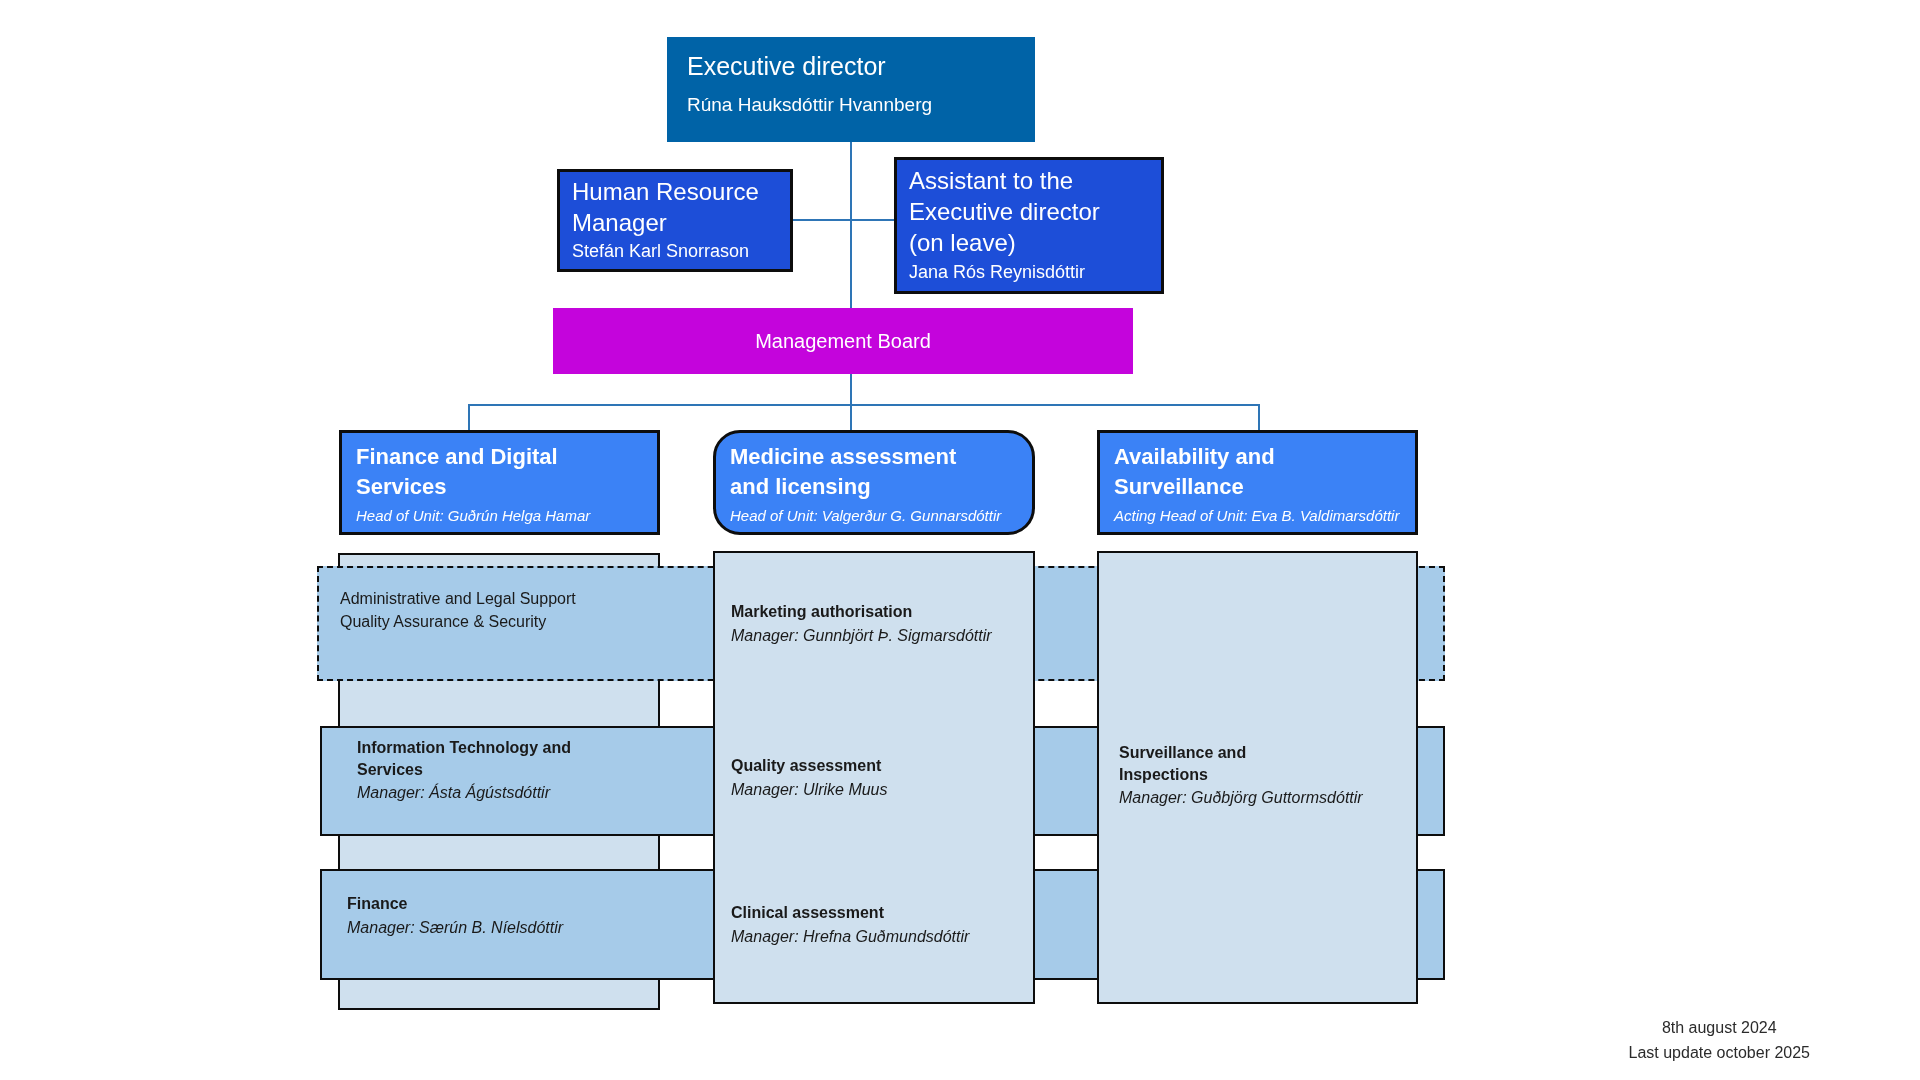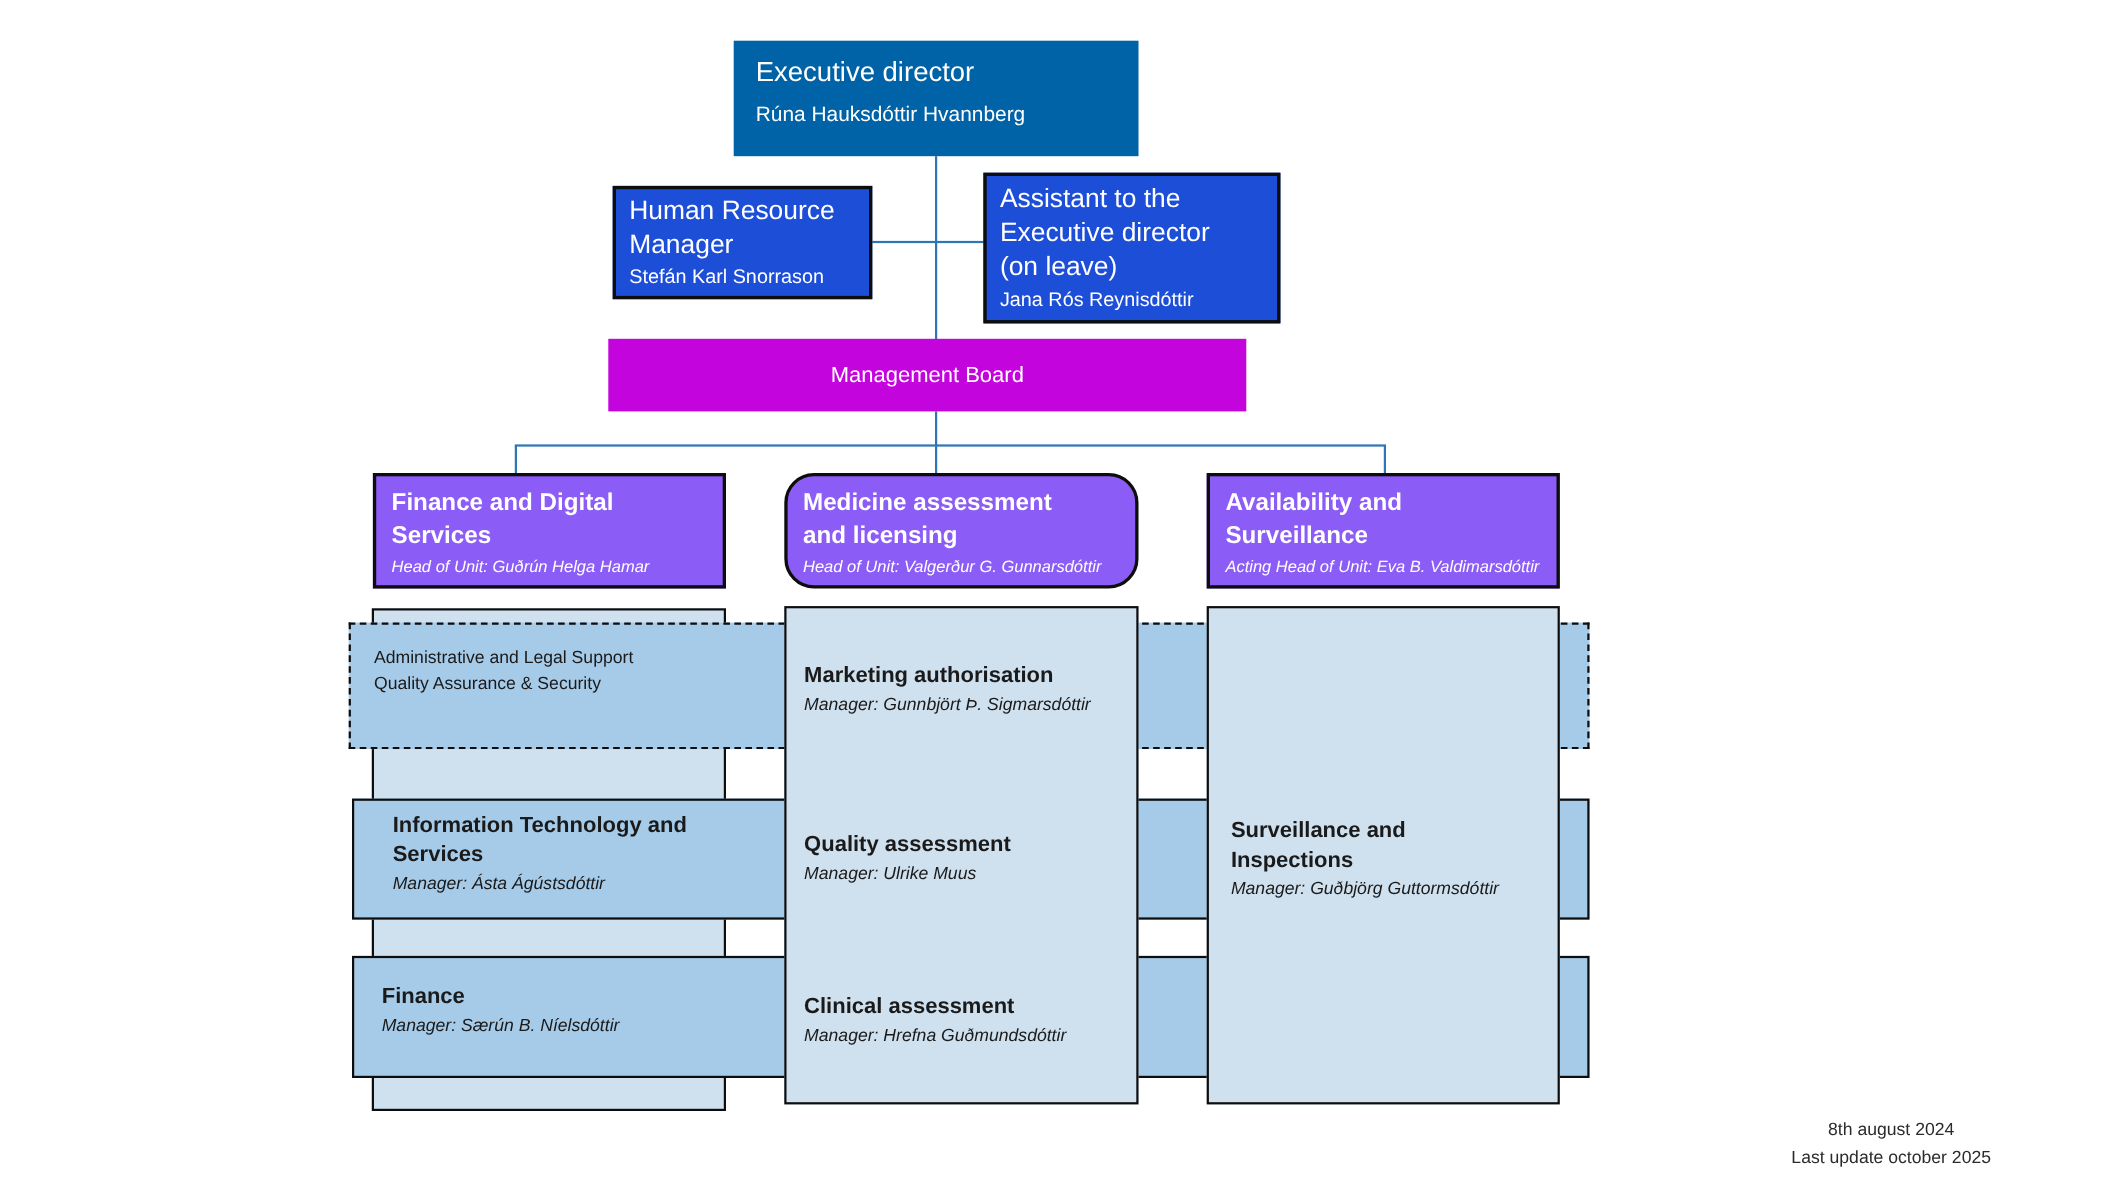--- a/index.html
+++ b/index.html
@@ -43,21 +43,21 @@
 
   #board-box {
     left: 553px; top: 308px; width: 580px; height: 66px;
     background: #c404dc; color: #ffffff; z-index: 2;
     display: flex; align-items: center; justify-content: center;
     font-size: 20px;
   }
 
   
   .unit-header {
-    background: #8b5cf6; color: #ffffff;
+    background: #3b82f6; color: #ffffff;
     border: 3px solid #0d0d0d; z-index: 2;
     padding: 9px 12px 7px 14px;
     display: flex; flex-direction: column; justify-content: space-between;
   }
   #unit1 { left: 339px;  top: 430px; width: 321px; height: 105px; }
   #unit2 { left: 713px;  top: 430px; width: 322px; height: 105px; border-radius: 27px; }
   #unit3 { left: 1097px; top: 430px; width: 321px; height: 105px; }
   .unit-title { font-size: 22px; font-weight: bold; line-height: 1.38; }
   .unit-head  { font-size: 15px; font-style: italic; line-height: 1.3; }
 
@@ -68,21 +68,21 @@
   #panel3 { left: 1097px; top: 551px; width: 321px; height: 453px; z-index: 3; }
 
   
   .band { background: #a6cbe9; z-index: 2; }
   #band1 { left: 317px; top: 566px; width: 1128px; height: 115px; border: 2px dashed #0d0d0d; }
   #band2 { left: 320px; top: 726px; width: 1125px; height: 110px; border: 2px solid #0d0d0d; }
   #band3 { left: 320px; top: 869px; width: 1125px; height: 111px; border: 2px solid #0d0d0d; }
 
   
   .entry { position: absolute; z-index: 4; color: #1a1a1a; }
-  .entry-title { font-size: 20px; font-weight: bold; line-height: 1.35; }
+  .entry-title { font-size: 16px; font-weight: bold; line-height: 1.35; }
   .entry-mgr   { font-size: 16px; font-style: italic; line-height: 1.3; margin-top: 3px; }
   .entry-lines { font-size: 16px; line-height: 1.42; }
   #e-f1 { left: 340px;  top: 588px; width: 310px; }
   #e-f2 { left: 357px;  top: 737px; width: 315px; }
   #e-f3 { left: 347px;  top: 893px; width: 315px; }
   #e-m1 { left: 731px;  top: 601px; width: 300px; }
   #e-m2 { left: 731px;  top: 755px; width: 300px; }
   #e-m3 { left: 731px;  top: 902px; width: 300px; }
   #e-a1 { left: 1119px; top: 595px; width: 280px; }
   #e-a2 { left: 1119px; top: 742px; width: 280px; }

